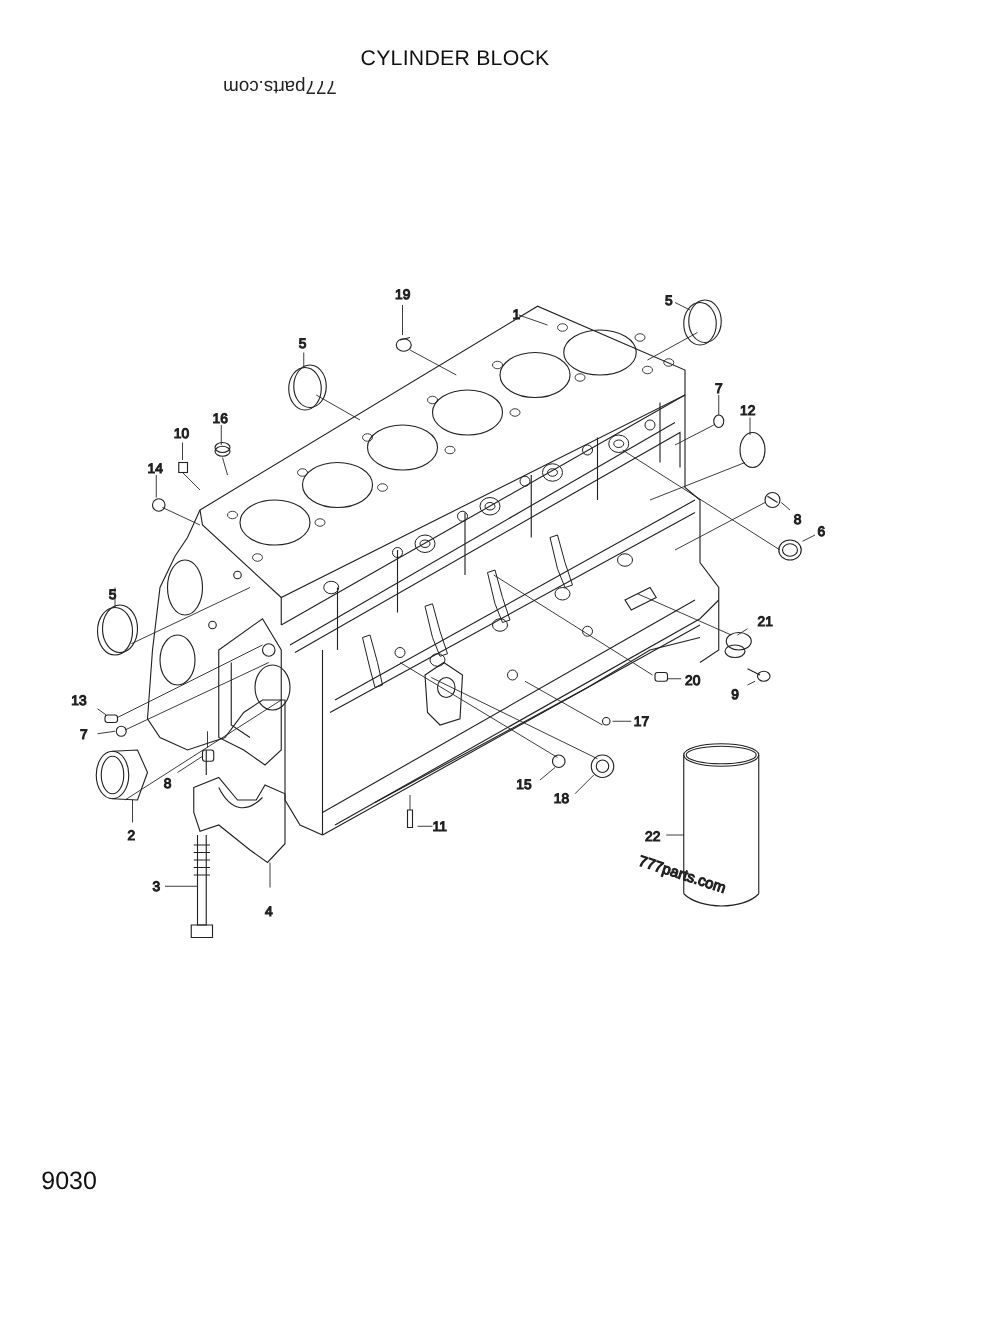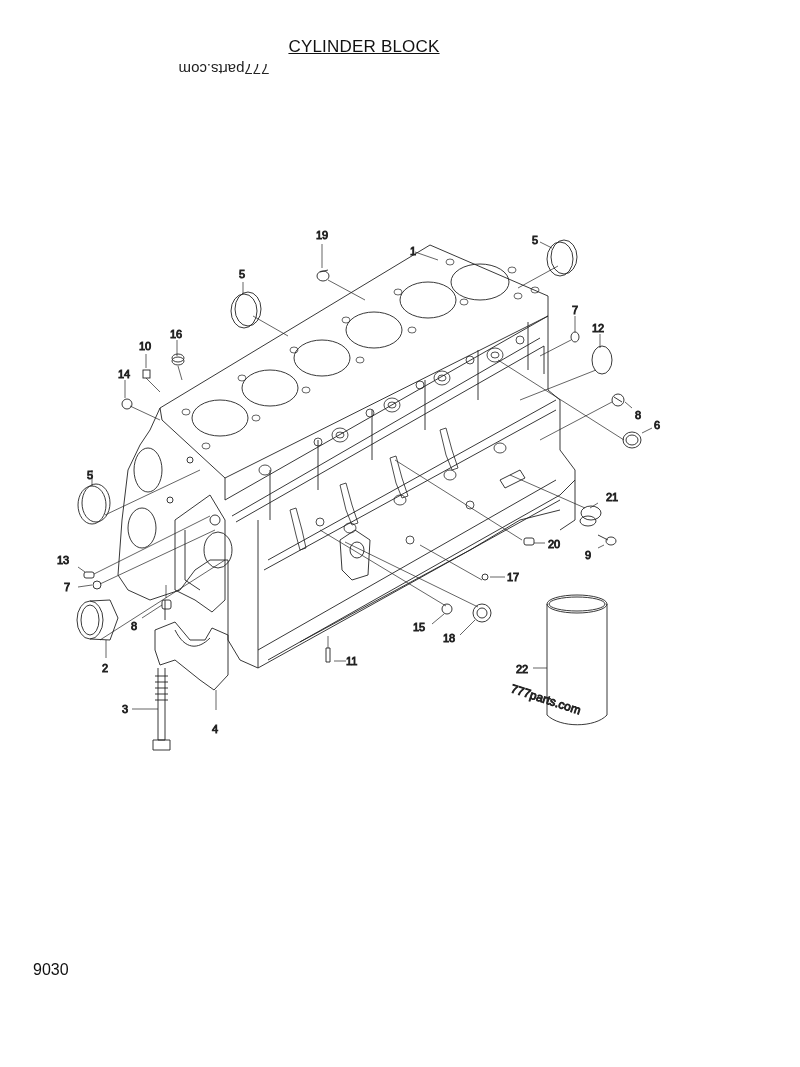--- a/index.html
+++ b/index.html
@@ -1,22 +1,22 @@
 <!DOCTYPE html>
 <html><head>
   <meta charset="utf-8">
   <style>
     html, body { margin: 0; padding: 0; background: #ffffff; }
     body { width: 800px; height: 1067px; position: relative; overflow: hidden;
            font-family: "Liberation Sans", sans-serif; color: #111; }
     .title { position: absolute; left: 0; width: 728px; top: 37px; text-align: center;
-             font-size: 17px; letter-spacing: 0.2px; text-decoration: underline; }
+             font-size: 17px; letter-spacing: 0.2px; }
     .watermark-top { position: absolute; left: 168px; top: 61px; font-size: 15px; color: #222;
                      transform: rotate(180deg); transform-origin: center; width: 112px; text-align: center; }
-    .page-num { position: absolute; left: 33px; top: 961px; font-size: 16px; }
+    .page-num { position: absolute; left: 33px; top: 934px; font-size: 20px; }
     svg.diagram { position: absolute; left: 0; top: 0; }
     .lbl { font-family: "Liberation Sans", sans-serif; font-size: 11px; fill: #111; }
     .wm2 { font-family: "Liberation Sans", sans-serif; font-size: 12px; fill: #222; }
   </style>
 </head>
 <body>
 
 <div class="title">CYLINDER BLOCK</div>
 <div class="watermark-top">777parts.com</div>
 

